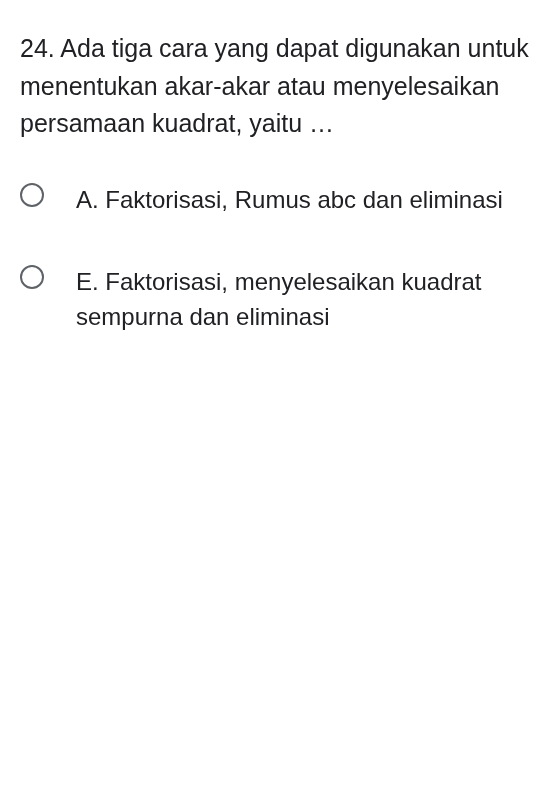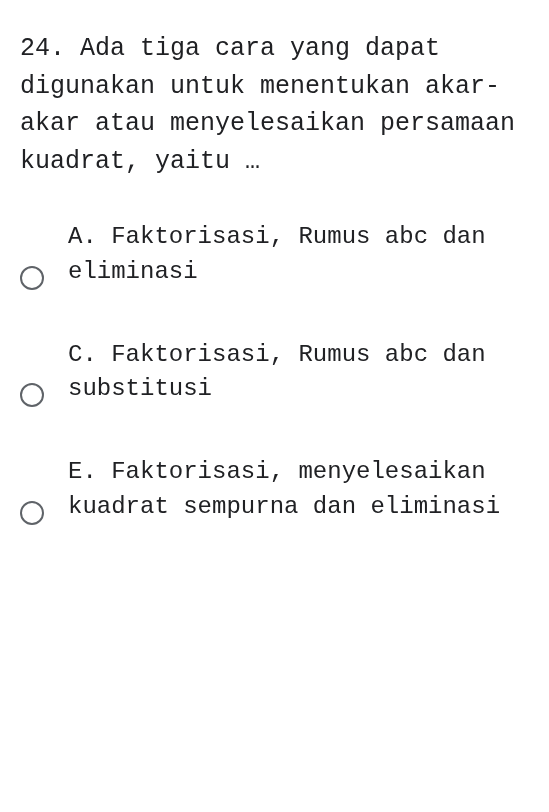--- a/index.html
+++ b/index.html
@@ -1,19 +1,18 @@
 <!DOCTYPE html>
 <html><head>
   <meta charset="utf-8">
   <style>
     * {
       margin: 0;
       padding: 0;
       box-sizing: border-box;
-      font-family: Liberation Mono, monospace;
     }
     body {
       font-family: Arial, sans-serif;
       width: 549px;
       height: 812px;
       background: #ffffff;
       padding: 30px 20px;
       color: #202124;
     }
     .question-text {
@@ -22,22 +21,22 @@
       margin-bottom: 40px;
       color: #202124;
     }
     .options {
       display: flex;
       flex-direction: column;
       gap: 48px;
     }
     .option {
       display: flex;
-      align-items: flex-end;
-      gap: 24px;
+      align-items: flex-start;
+      gap: 32px;
       cursor: pointer;
     }
     .radio {
       width: 24px;
       height: 24px;
       border: 2.5px solid #5f6368;
       border-radius: 50%;
       flex-shrink: 0;
       position: relative;
       display: flex;
@@ -69,19 +68,15 @@
   <span>Ada tiga cara yang dapat digunakan untuk menentukan akar-akar atau menyelesaikan persamaan kuadrat, yaitu …</span>
 </div>
 
 <div class="options">
   <div class="option">
     <div class="radio"></div>
     <div class="option-label">A. Faktorisasi, Rumus abc dan eliminasi</div>
   </div>
   <div class="option">
     <div class="radio"></div>
-    <div class="option-label">C. Faktorisasi, Rumus abc dan substitusi</div>
-  </div>
-  <div class="option">
-    <div class="radio"></div>
     <div class="option-label">E. Faktorisasi, menyelesaikan kuadrat sempurna dan eliminasi</div>
   </div>
 </div>
 
 </body></html>

